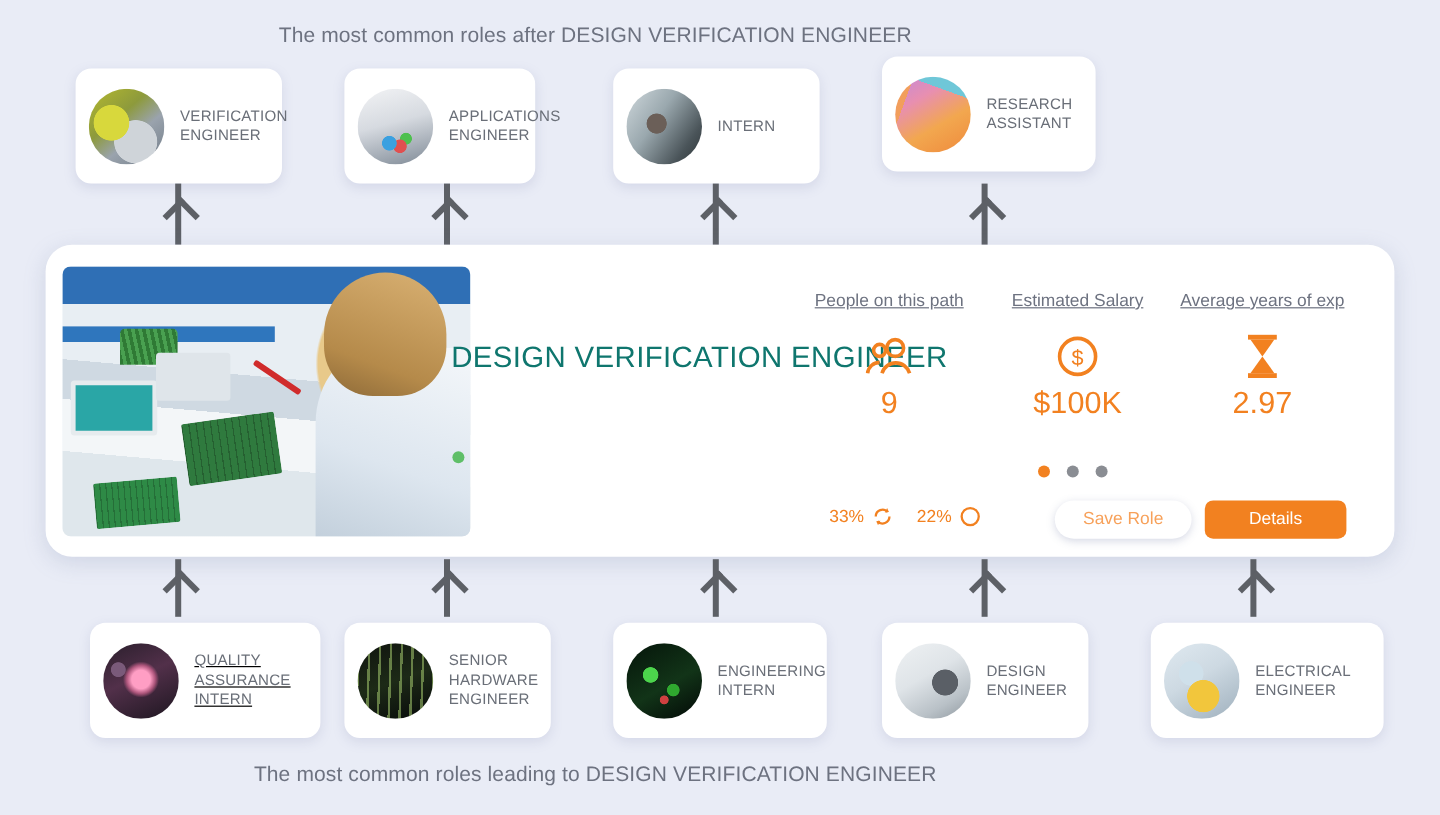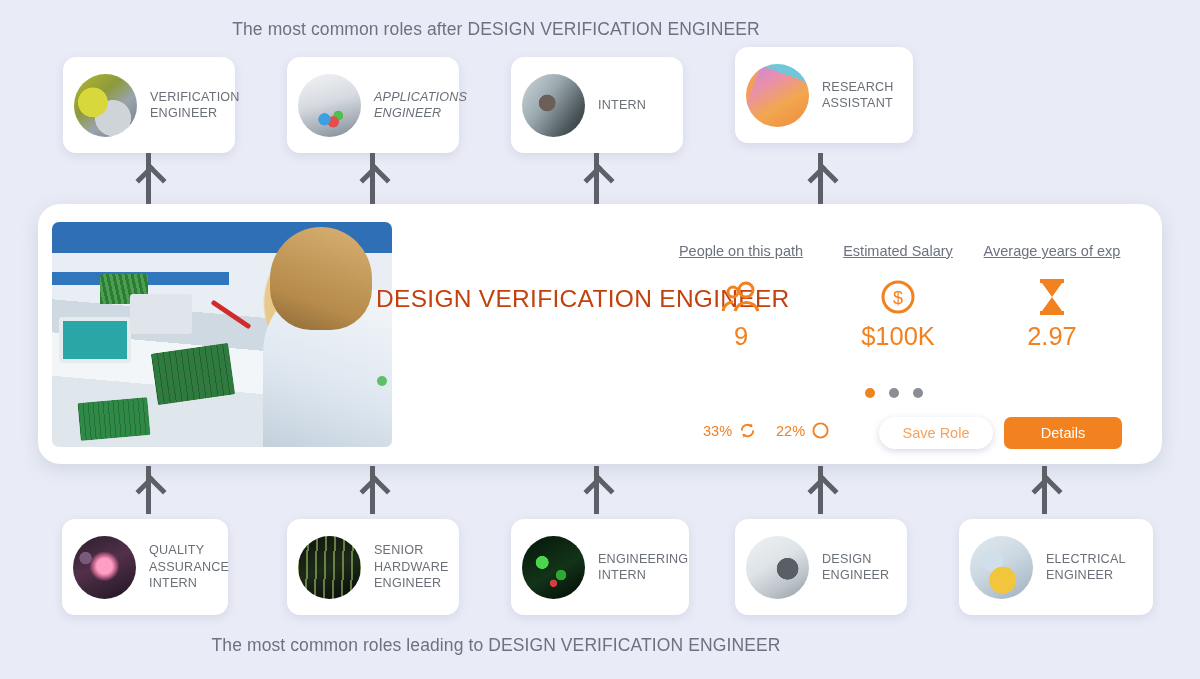--- a/index.html
+++ b/index.html
@@ -242,21 +242,21 @@
     background: linear-gradient(200deg, #d9b173 0%, #b58a4a 70%, #8d6a38 100%);
     border-radius: 50% 50% 40% 40%;
   }
 
   #main-title {
     position: absolute;
     left: 376px;
     top: 284px;
     font-size: 24.5px;
     line-height: 30.5px;
-    color: #c2410c;
+    color: #0f766e;
     letter-spacing: .3px;
   }
   #status-dot {
     position: absolute;
     left: 377px;
     top: 376px;
     width: 10px;
     height: 10px;
     border-radius: 50%;
     background: #5fbf68;
@@ -292,21 +292,20 @@
 
   
   .pct {
     position: absolute;
     top: 421px;
     display: flex;
     align-items: center;
     gap: 6px;
     font-size: 14.5px;
     color: #f28120;
-    margin-left: 12px;
   }
   #pct-turnover { left: 691px; }
   #pct-growth   { left: 764px; }
 
   
   #pager {
     position: absolute;
     left: 865px;
     top: 388px;
     display: flex;
@@ -349,21 +348,21 @@
 </head>
 <body>
 
 <div class="section-heading" id="top-heading">The most common roles after DESIGN VERIFICATION ENGINEER</div>
 
 <div class="role-card" style="left:63px; top:57px; width:172px;">
   <div class="thumb th-verification"></div>
   <div class="role-label">VERIFICATION ENGINEER</div>
 </div>
 
-<div class="role-card" style="left:287px; top:57px; width:172px;font-style:italic;">
+<div class="role-card" style="left:287px; top:57px; width:159px;">
   <div class="thumb th-applications"></div>
   <div class="role-label">APPLICATIONS ENGINEER</div>
 </div>
 
 <div class="role-card" style="left:511px; top:57px; width:172px;">
   <div class="thumb th-intern"></div>
   <div class="role-label">INTERN</div>
 </div>
 
 <div class="role-card" style="left:735px; top:47px; width:178px;">
@@ -455,21 +454,21 @@
 
 <button id="save-role-button">Save Role</button>
 <button id="details-button">Details</button>
 
 <div class="connector arrow-low" style="left:146px; top:466px; height:48px;"></div>
 <div class="connector arrow-low" style="left:370px; top:466px; height:48px;"></div>
 <div class="connector arrow-low" style="left:594px; top:466px; height:48px;"></div>
 <div class="connector arrow-low" style="left:818px; top:466px; height:48px;"></div>
 <div class="connector arrow-low" style="left:1042px; top:466px; height:48px;"></div>
 
-<div class="role-card" style="left:62px; top:519px; width:166px;">
+<div class="role-card" style="left:75px; top:519px; width:192px;text-decoration:underline;">
   <div class="thumb th-qa"></div>
   <div class="role-label">QUALITY ASSURANCE INTERN</div>
 </div>
 
 <div class="role-card" style="left:287px; top:519px; width:172px;">
   <div class="thumb th-senior"></div>
   <div class="role-label">SENIOR HARDWARE ENGINEER</div>
 </div>
 
 <div class="role-card" style="left:511px; top:519px; width:178px;">

